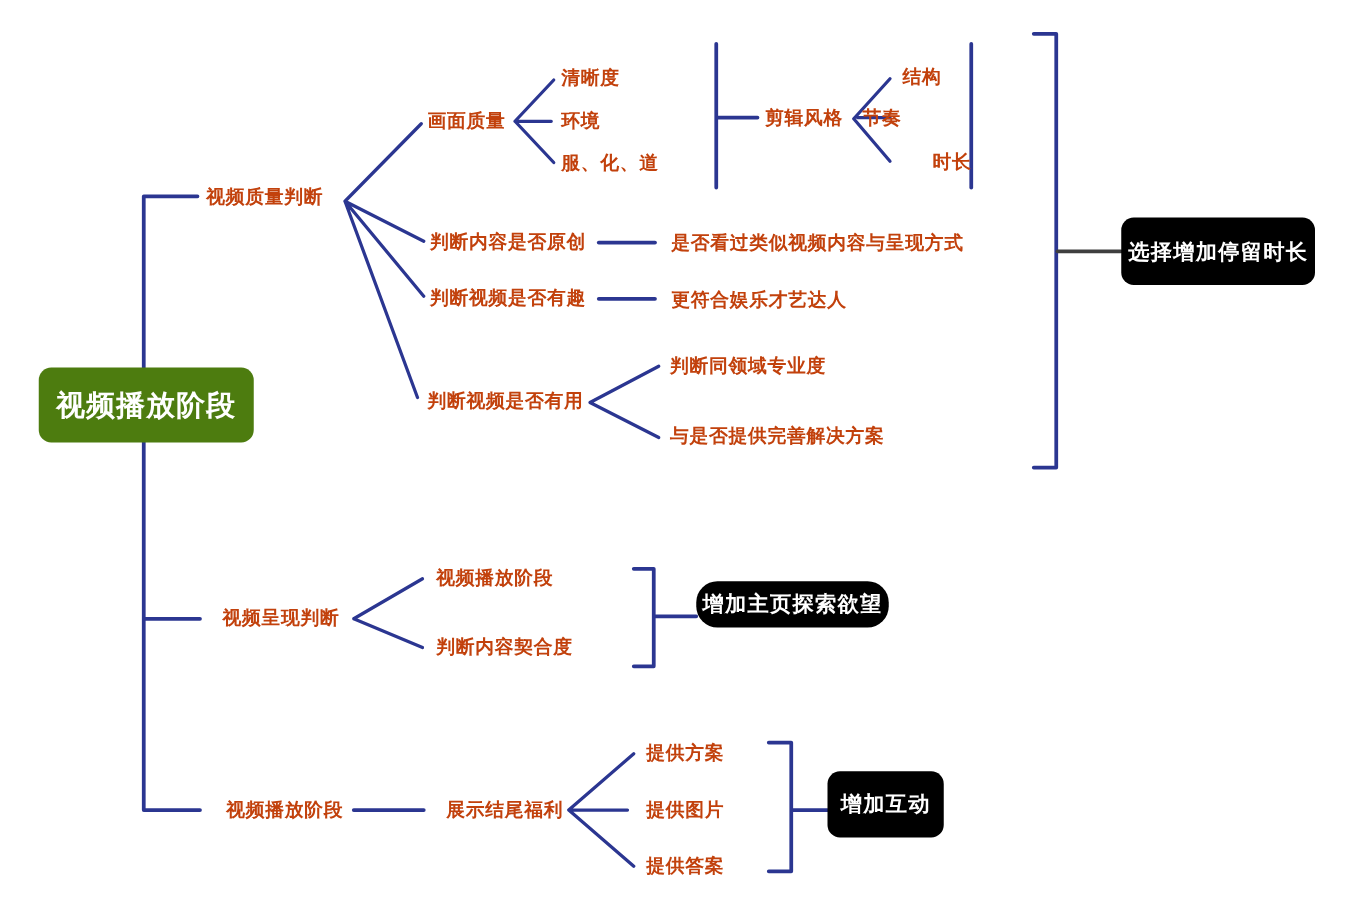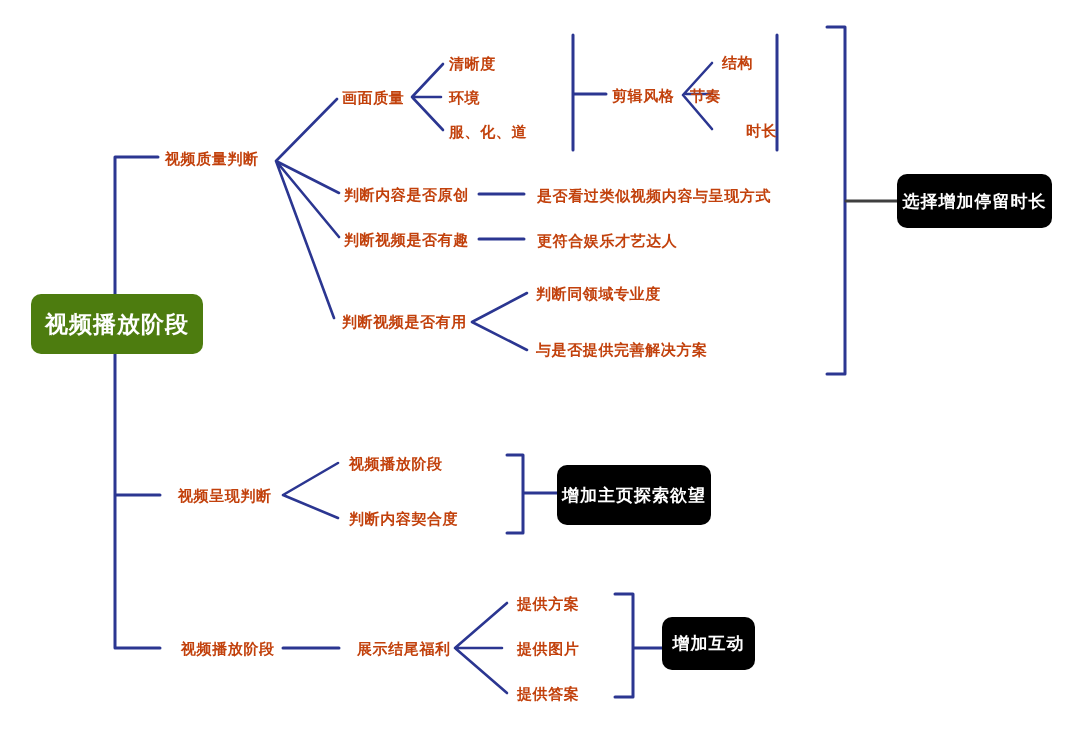--- a/index.html
+++ b/index.html
@@ -95,21 +95,21 @@
 
   <div class="lbl" style="left:342px;top:321px;">判断视频是否有用</div>
   <div class="lbl" style="left:536px;top:293px;">判断同领域专业度</div>
   <div class="lbl" style="left:536px;top:349px;">与是否提供完善解决方案</div>
 
   <div class="box box-dark" style="left:897px;top:174px;width:155px;height:54px;">选择增加停留时长</div>
 
   <div class="lbl" style="left:178px;top:495px;">视频呈现判断</div>
   <div class="lbl" style="left:349px;top:463px;">视频播放阶段</div>
   <div class="lbl" style="left:349px;top:518px;">判断内容契合度</div>
-  <div class="box box-dark" style="left:557px;top:465px;width:154px;height:60px;">增加主页探索欲望</div>
+  <div class="box box-dark" style="left:557px;top:465px;width:154px;height:37px;border-radius:17px;">增加主页探索欲望</div>
 
   <div class="lbl" style="left:181px;top:648px;">视频播放阶段</div>
   <div class="lbl" style="left:357px;top:648px;">展示结尾福利</div>
   <div class="lbl" style="left:517px;top:603px;">提供方案</div>
   <div class="lbl" style="left:517px;top:648px;">提供图片</div>
   <div class="lbl" style="left:517px;top:693px;">提供答案</div>
   <div class="box box-dark" style="left:662px;top:617px;width:93px;height:53px;">增加互动</div>
 
 </div>
 

